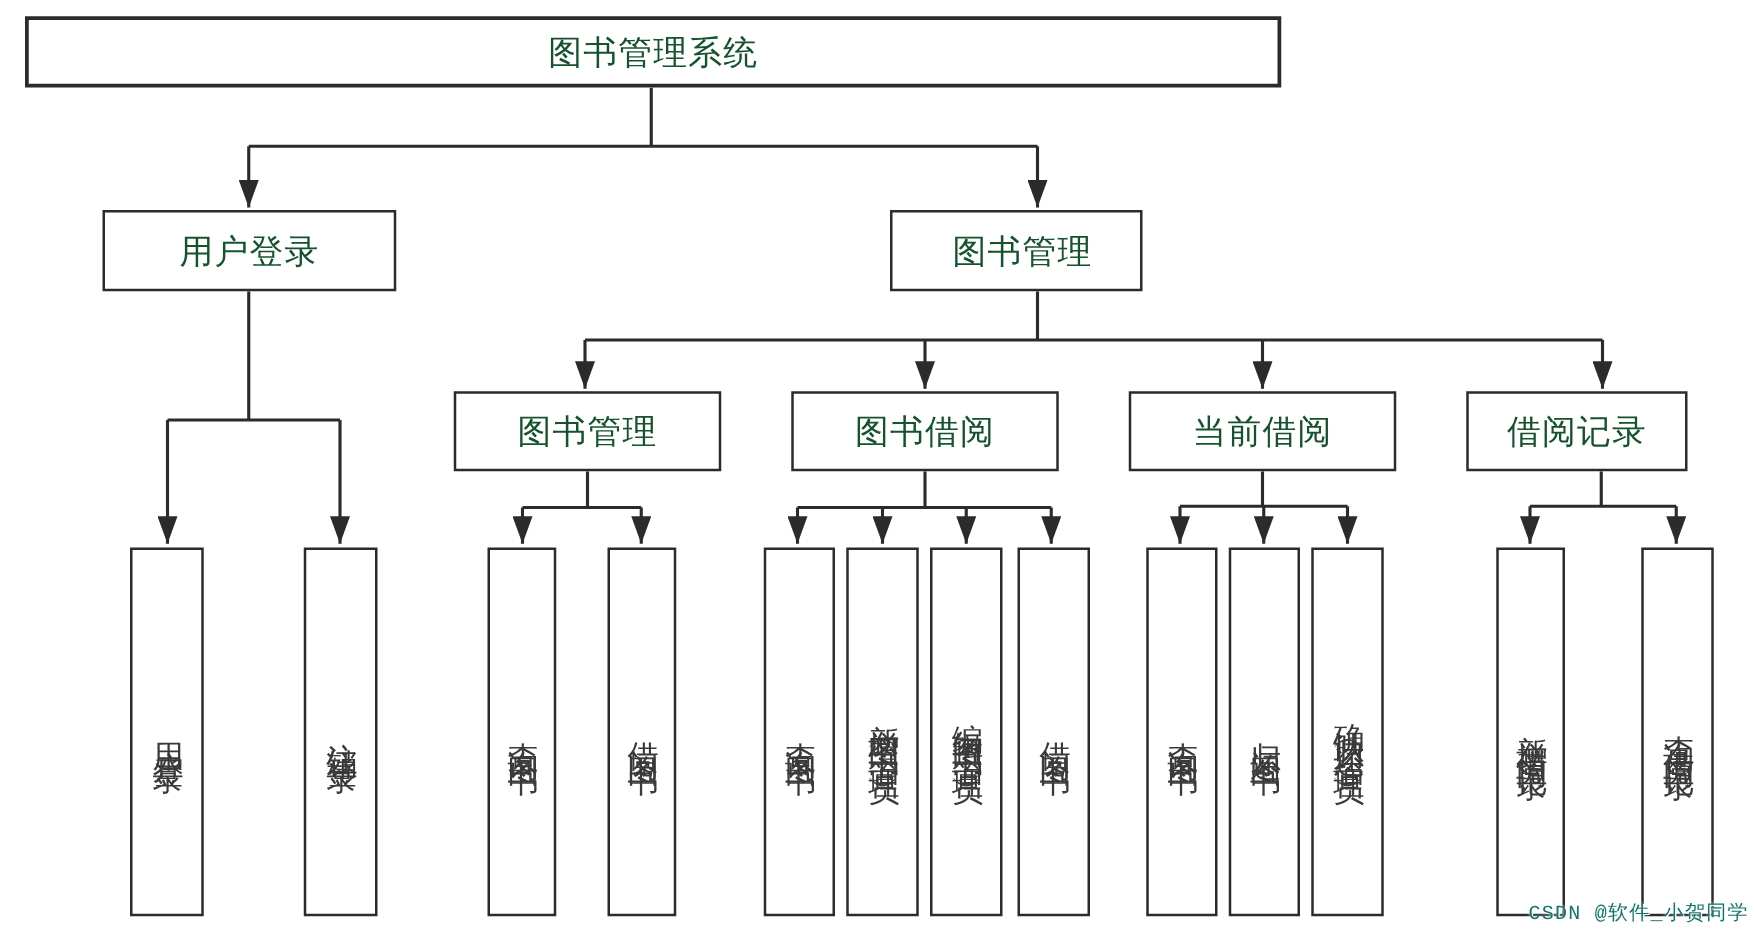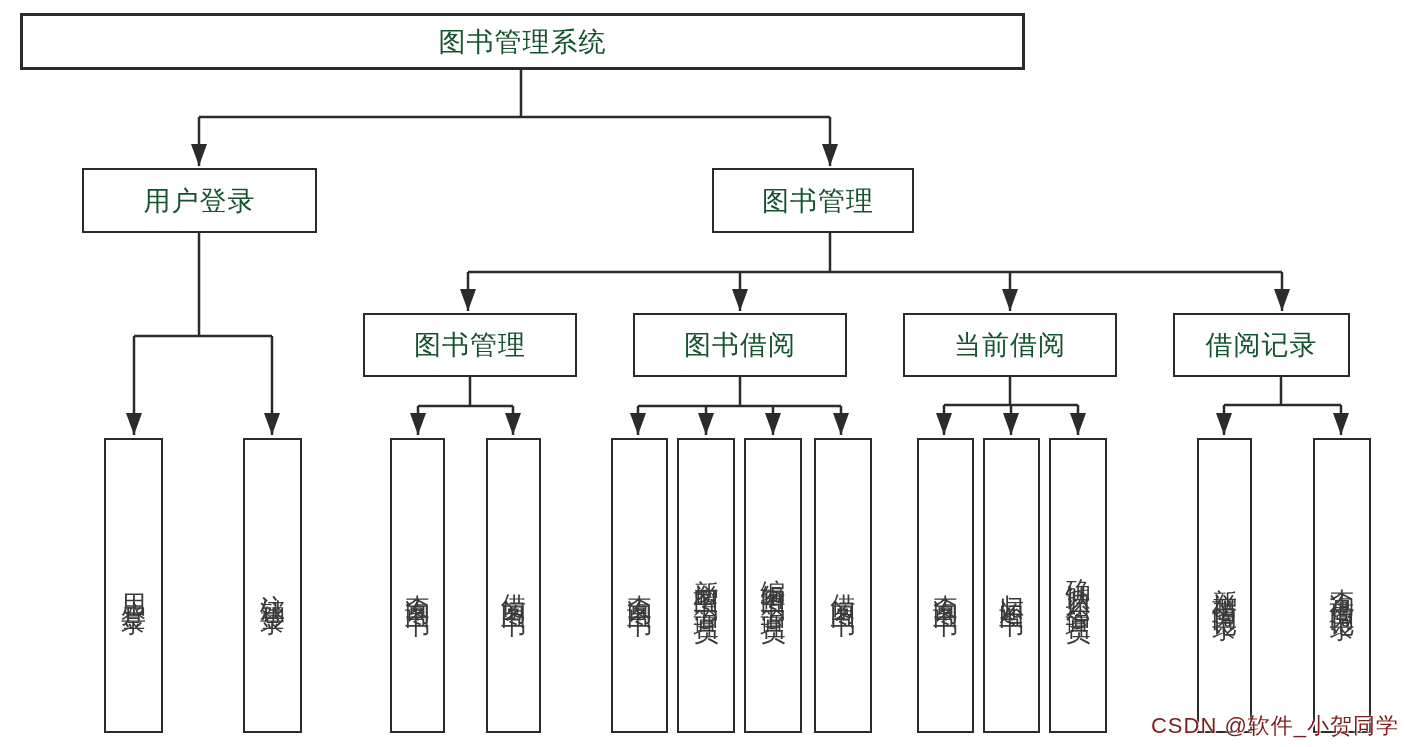--- a/index.html
+++ b/index.html
@@ -17,22 +17,23 @@
   .lvl2{top:168px;height:65px;}
   .lvl3{top:313px;height:64px;}
   .leaf{top:438px;height:295px;}
   .h-label{font-size:27px;color:#14532d;letter-spacing:1px;white-space:nowrap;}
   .v-label{
     writing-mode:vertical-rl;text-orientation:mixed;
     font-size:25px;color:#3a3a3a;letter-spacing:6px;line-height:1;white-space:nowrap;
   }
   .watermark{
     position:absolute;right:6px;bottom:6px;z-index:5;
-    font-size:22px;color:#7f1d1d;letter-spacing:1px;
+    font-size:16px;color:#0f766e;letter-spacing:1px;
     text-shadow:0 0 3px #ffffff,1px 1px 0 #ffffff;
+    font-family:Liberation Mono, monospace;
   }
 </style>
 </head>
 <body>
 
 <div class="canvas">
 
   <svg class="wires" width="1405" height="747" viewBox="0 0 1405 747">
     <defs>
       <marker id="arrow" markerUnits="userSpaceOnUse" markerWidth="26" markerHeight="16" refX="22" refY="8" orient="auto">

